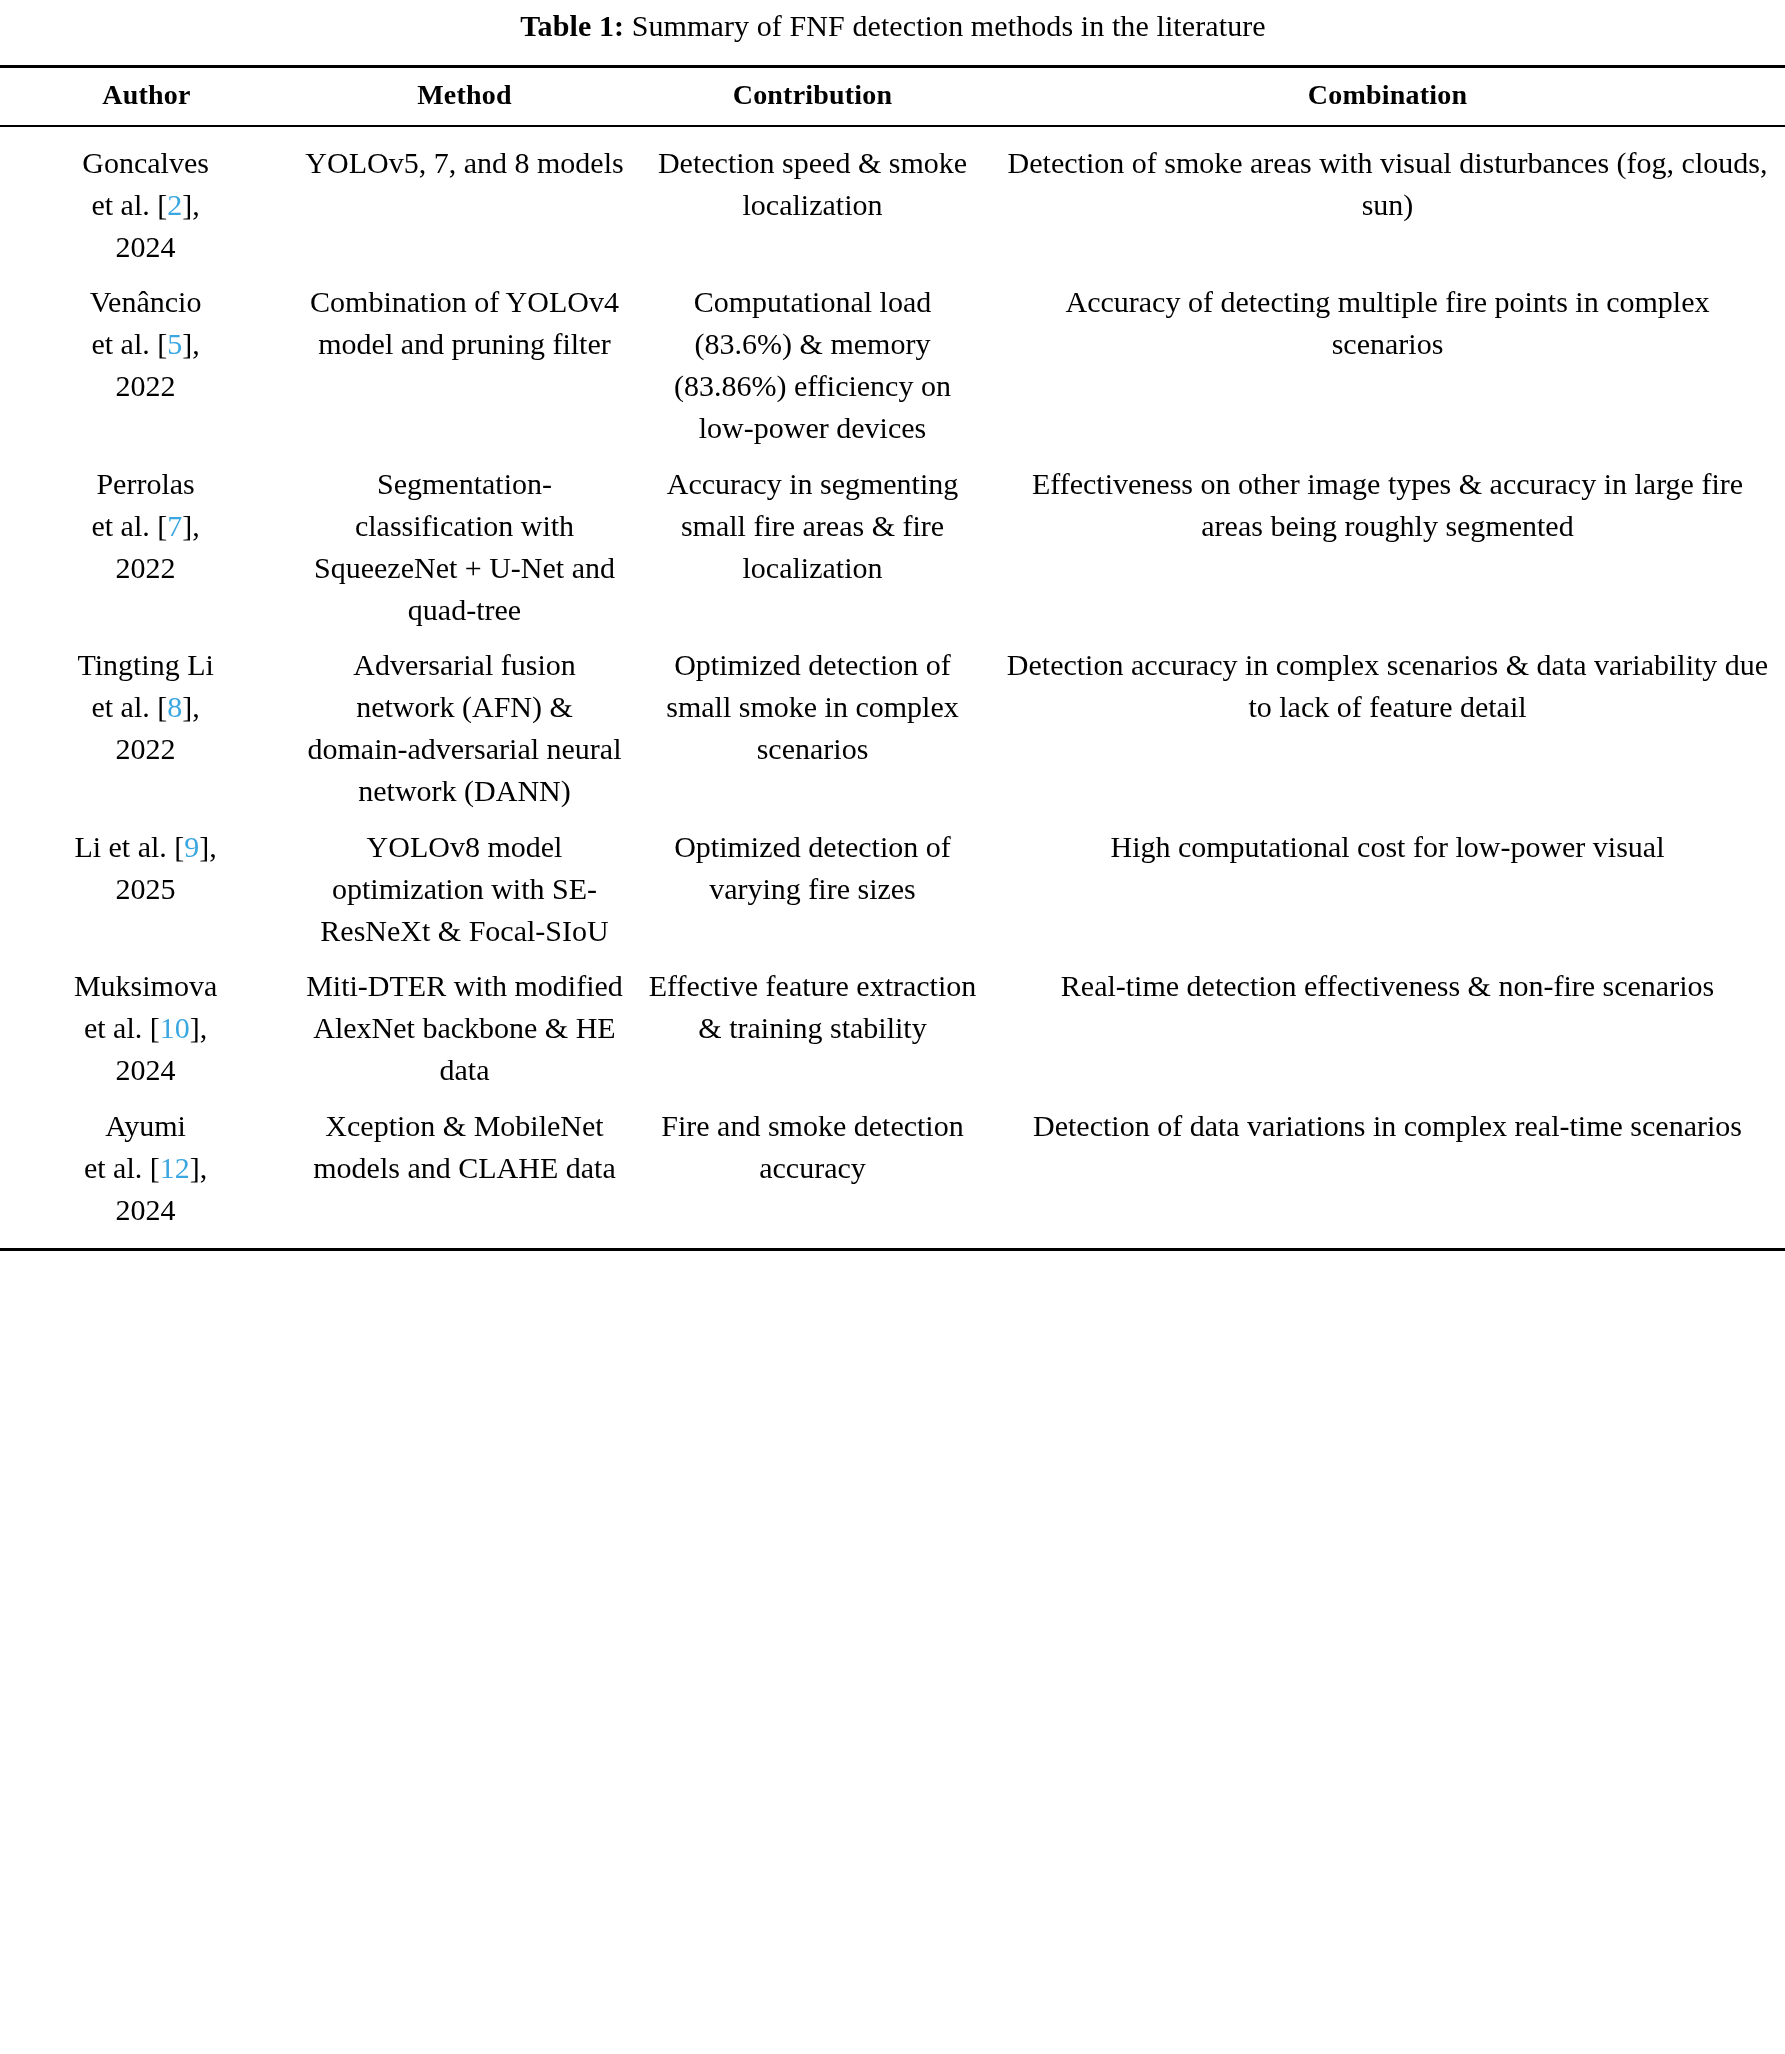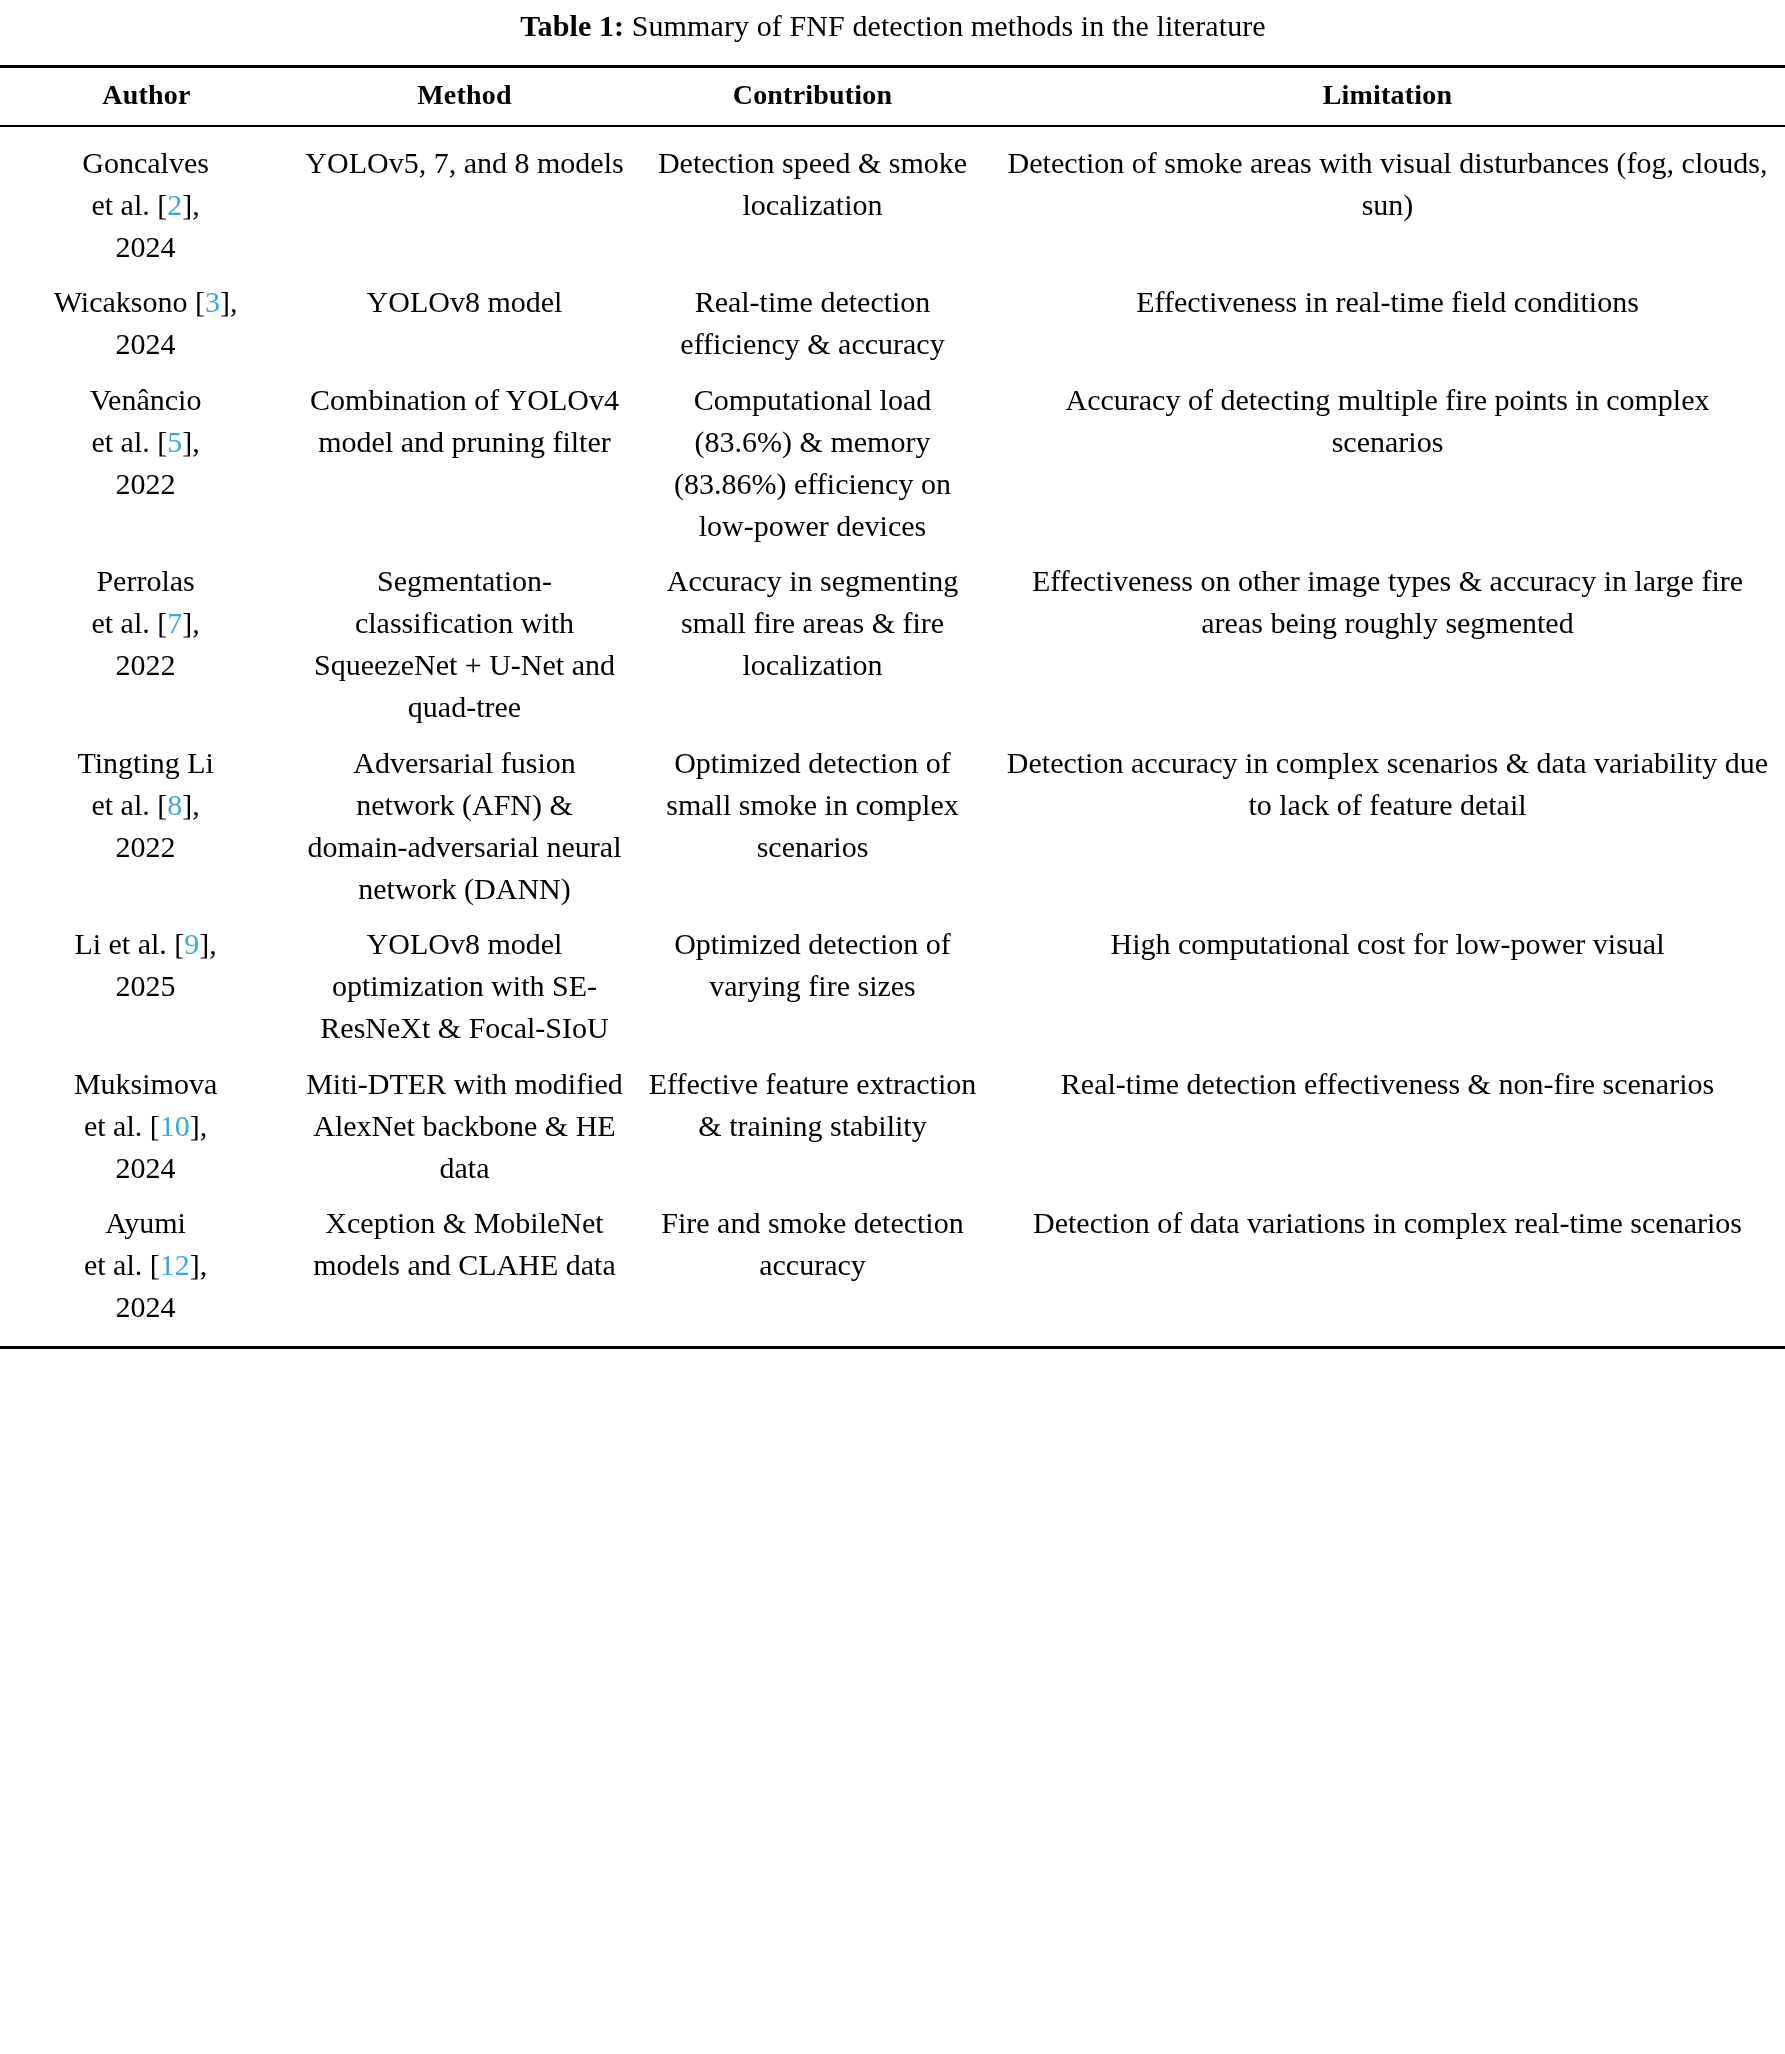--- a/index.html
+++ b/index.html
@@ -89,42 +89,33 @@
       <col class="c-author">
       <col class="c-method">
       <col class="c-contrib">
       <col class="c-limit">
     </colgroup>
     <thead>
       <tr class="head-row">
         <th>Author</th>
         <th>Method</th>
         <th>Contribution</th>
-        <th>Limitation</th>
+        <th>Combination</th>
       </tr>
     </thead>
     <tbody id="table-body">
         <tr>
           <td class="col-author">
             <div>Goncalves</div>
             <div>et al. [<span class="cite">2</span>],</div>
             <div>2024</div>
           </td>
           <td class="col-method">YOLOv5, 7, and 8 models</td>
           <td class="col-contrib">Detection speed &amp; smoke localization</td>
           <td class="col-limit">Detection of smoke areas with visual disturbances (fog, clouds, sun)</td>
-        </tr>
-        <tr>
-          <td class="col-author">
-            <div>Wicaksono [<span class="cite">3</span>],</div>
-            <div>2024</div>
-          </td>
-          <td class="col-method">YOLOv8 model</td>
-          <td class="col-contrib">Real-time detection efficiency &amp; accuracy</td>
-          <td class="col-limit">Effectiveness in real-time field conditions</td>
         </tr>
         <tr>
           <td class="col-author">
             <div>Venâncio</div>
             <div>et al. [<span class="cite">5</span>],</div>
             <div>2022</div>
           </td>
           <td class="col-method">Combination of YOLOv4 model and pruning filter</td>
           <td class="col-contrib">Computational load (83.6%) &amp; memory (83.86%) efficiency on low-power devices</td>
           <td class="col-limit">Accuracy of detecting multiple fire points in complex scenarios</td>

